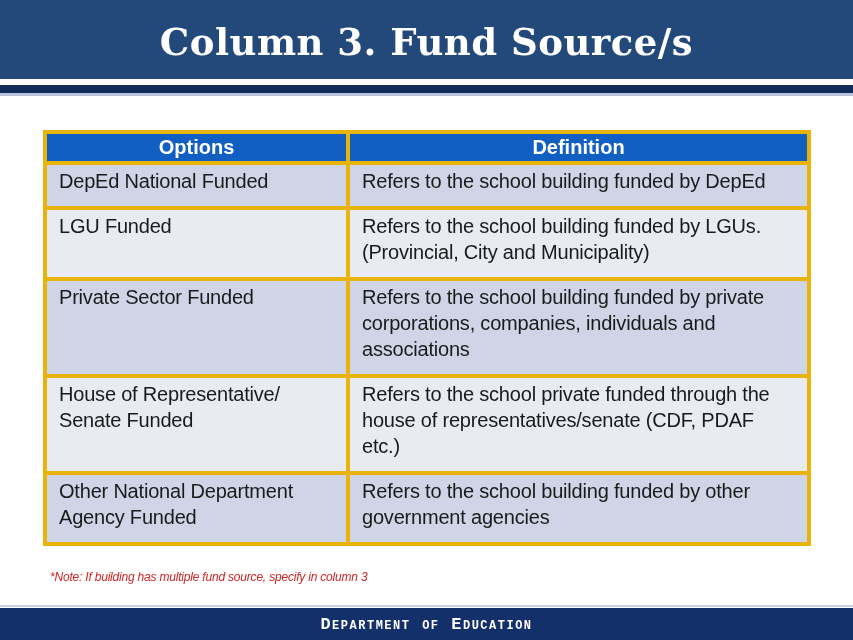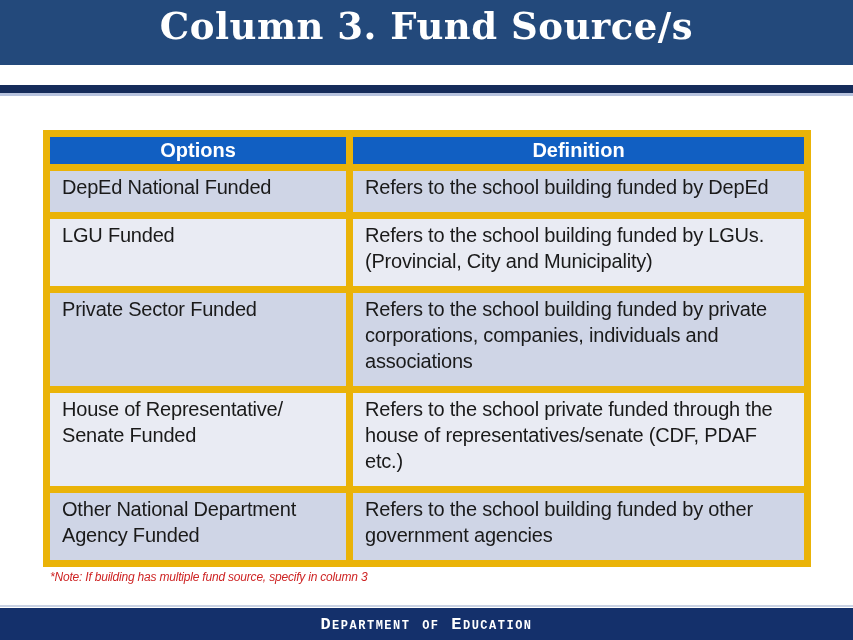--- a/index.html
+++ b/index.html
@@ -11,24 +11,24 @@
     background: #ffffff;
     overflow: hidden;
     font-family: "Liberation Sans", sans-serif;
     margin: 0 auto;
   }
 
   
   .title-bar {
     position: absolute;
     top: 0; left: 0; right: 0;
-    height: 65px;
+    height: 79px;
     background: #23497B;
     display: flex;
-    align-items: flex-start;
+    align-items: center;
     justify-content: center;
   }
   .title-bar h1 {
     font-family: "DejaVu Serif", serif;
     font-weight: bold;
     font-size: 37px;
     letter-spacing: 0.5px;
     color: #ffffff;
     padding-top: 4px;
   }
@@ -52,21 +52,21 @@
     top: 130px;
     width: 768px;
   }
   table.fund-table {
     width: 100%;
     border-collapse: collapse;
     table-layout: fixed;
   }
   table.fund-table th,
   table.fund-table td {
-    border: 7px solid #eab308;
+    border: 4px solid #eab308;
   }
   table.fund-table th {
     background: #115FC2;
     color: #ffffff;
     font-size: 20px;
     font-weight: bold;
     text-align: center;
     height: 30px;
     padding: 2px 8px;
   }

